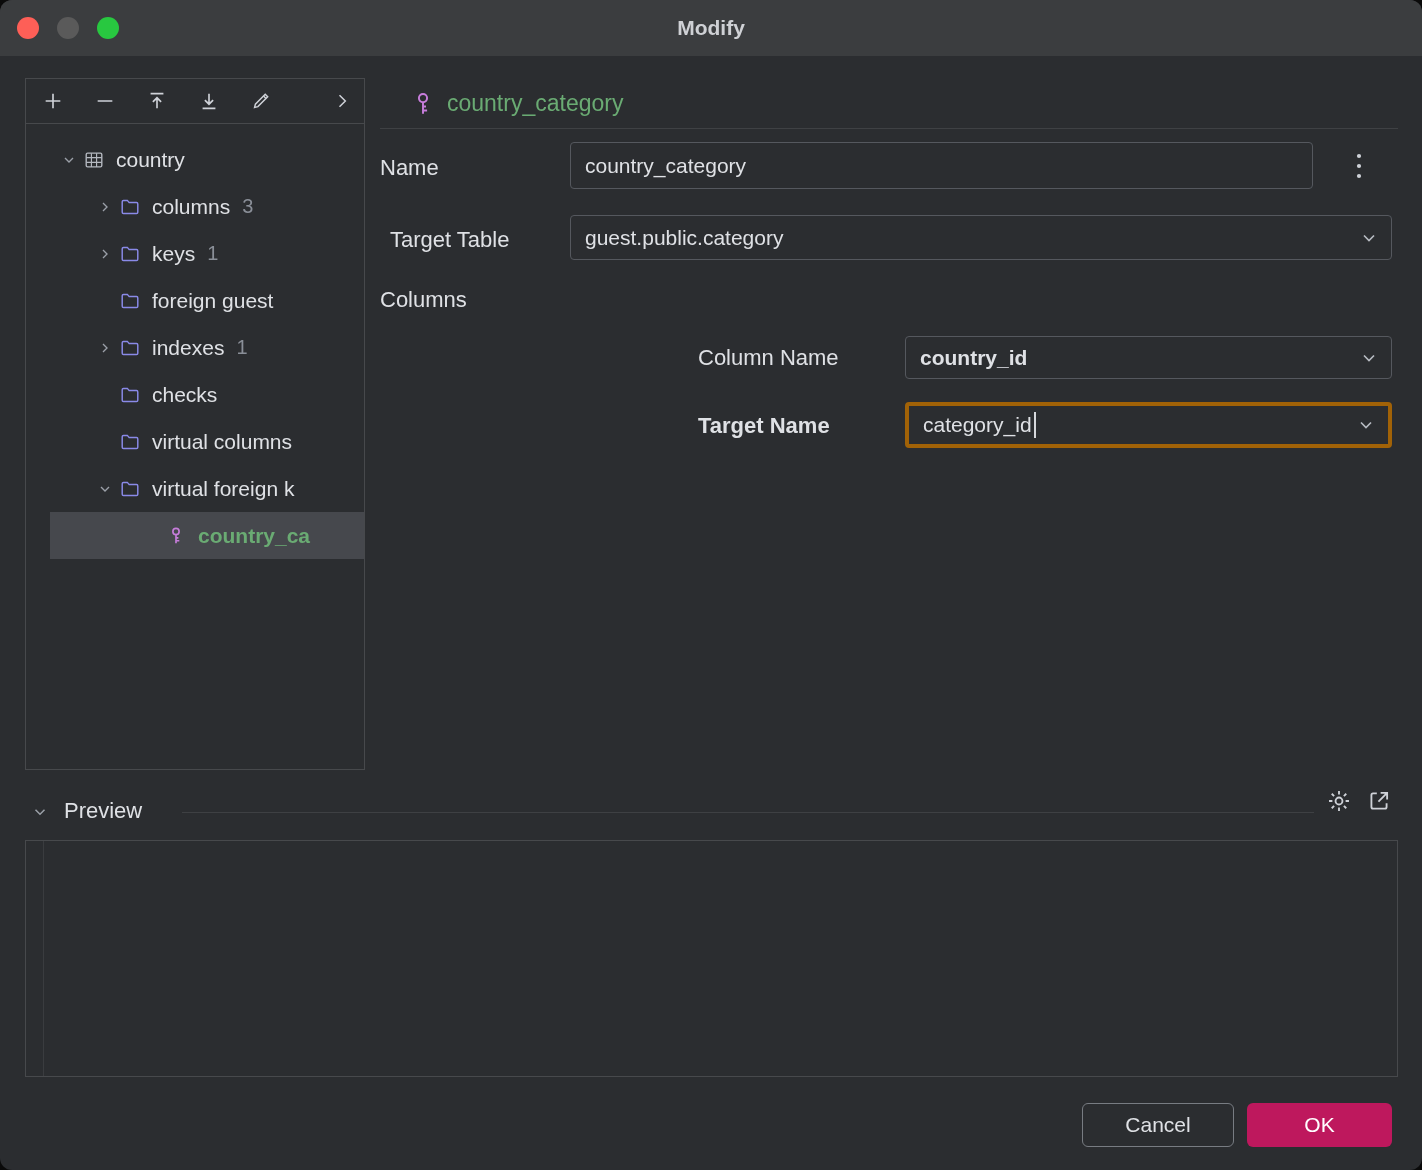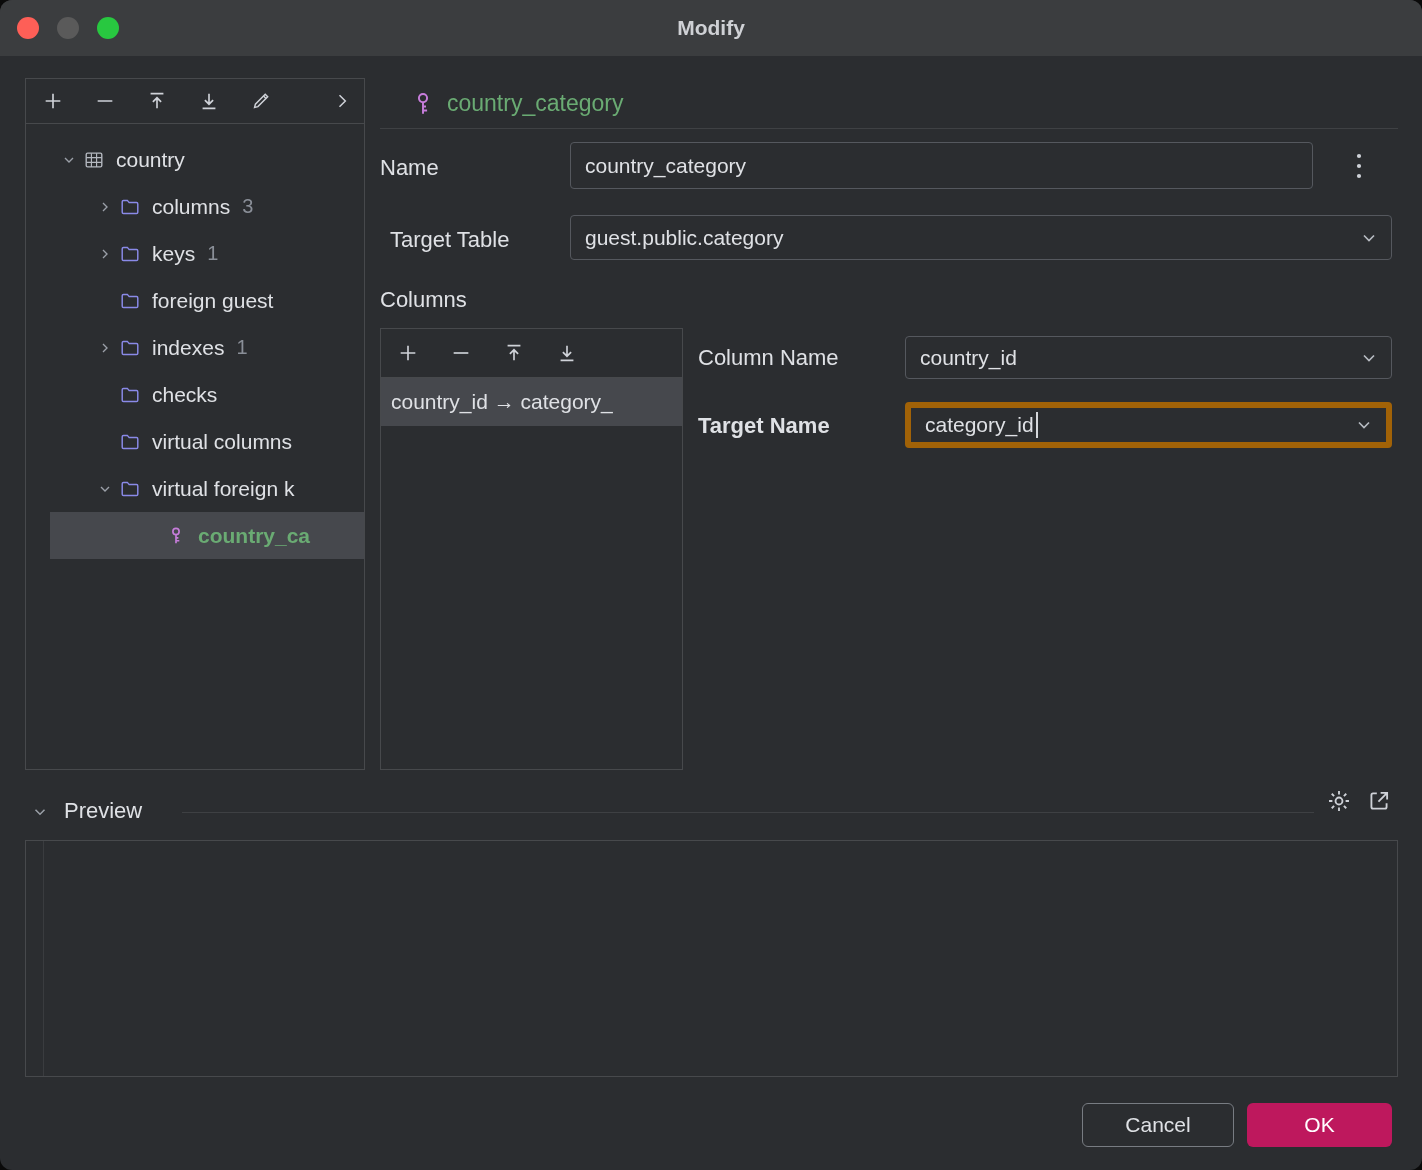--- a/index.html
+++ b/index.html
@@ -57,22 +57,22 @@
   .text-input{position:absolute;left:570px;top:142px;width:743px;height:47px;
     background:transparent;border:1px solid #55585e;border-radius:4px;color:#dfe1e5;
     font-size:21px;padding:0 14px;font-family:"Liberation Sans","DejaVu Sans",sans-serif;outline:none;}
   .kebab-btn{position:absolute;left:1344px;top:149px;width:30px;height:34px;}
 
   .select{position:absolute;display:flex;align-items:center;border:1px solid #55585e;
     border-radius:4px;background:transparent;font-size:21px;color:#dfe1e5;padding:0 12px 0 14px;
     cursor:default;white-space:nowrap;overflow:hidden;}
   .select .chev{margin-left:auto;flex:none;}
   .sel-target-table{left:570px;top:215px;width:822px;height:45px;}
-  .sel-column-name{left:905px;top:336px;width:487px;height:43px;}
-  .sel-target-name{left:905px;top:402px;width:487px;height:46px;border:6px solid #a16207;}
+  .sel-column-name{left:905px;top:336px;width:487px;height:43px;font-weight:bold;}
+  .sel-target-name{left:905px;top:402px;width:487px;height:46px;border:4px solid #a16207;}
   .caret{display:inline-block;width:2px;height:26px;background:#d6d8dc;margin-left:2px;flex:none;}
 
   
   .columns-panel{position:absolute;left:380px;top:328px;width:303px;height:442px;
     border:1px solid #47494c;background:#2b2d30;}
   .cp-toolbar{height:49px;border-bottom:1px solid #47494c;display:flex;align-items:center;
     padding-left:16px;gap:31px;}
   .cp-item{height:48px;background:#46484d;display:flex;align-items:center;padding-left:10px;
     font-size:21px;color:#dfe1e5;white-space:nowrap;overflow:hidden;cursor:default;}
 
@@ -287,45 +287,20 @@
     <span>guest.public.category</span>
     <span class="chev">
       <svg width="20" height="20" viewBox="0 0 24 24">
           <path d="M6 9l6 6 6-6" stroke="#b7bbc2" stroke-width="2" fill="none"></path>
         </svg>
     </span>
   </div>
 
   <span class="field-label lbl-columns">Columns</span>
 
-  <div class="columns-panel">
-    <div class="cp-toolbar">
-      <button class="icon-btn">
-        <svg width="22" height="22" viewBox="0 0 24 24">
-            <path d="M12 4v16M4 12h16" stroke="#cfd2d8" stroke-width="1.8" fill="none"></path>
-          </svg>
-      </button>
-      <button class="icon-btn">
-        <svg width="22" height="22" viewBox="0 0 24 24">
-            <path d="M4 12h16" stroke="#cfd2d8" stroke-width="1.8" fill="none"></path>
-          </svg>
-      </button>
-      <button class="icon-btn">
-        <svg width="22" height="22" viewBox="0 0 24 24">
-            <path d="M5 4h14M12 20V9M7.5 13l4.5-4.5 4.5 4.5" stroke="#cfd2d8" stroke-width="1.8" fill="none"></path>
-          </svg>
-      </button>
-      <button class="icon-btn">
-        <svg width="22" height="22" viewBox="0 0 24 24">
-            <path d="M5 20h14M12 4v11M7.5 11l4.5 4.5 4.5-4.5" stroke="#cfd2d8" stroke-width="1.8" fill="none"></path>
-          </svg>
-      </button>
-    </div>
-    <div class="cp-item">country_id → category_</div>
-  </div>
 
   <span class="field-label lbl-column-name">Column Name</span>
   <div class="select sel-column-name">
     <span>country_id</span>
     <span class="chev">
       <svg width="20" height="20" viewBox="0 0 24 24">
           <path d="M6 9l6 6 6-6" stroke="#b7bbc2" stroke-width="2" fill="none"></path>
         </svg>
     </span>
   </div>

